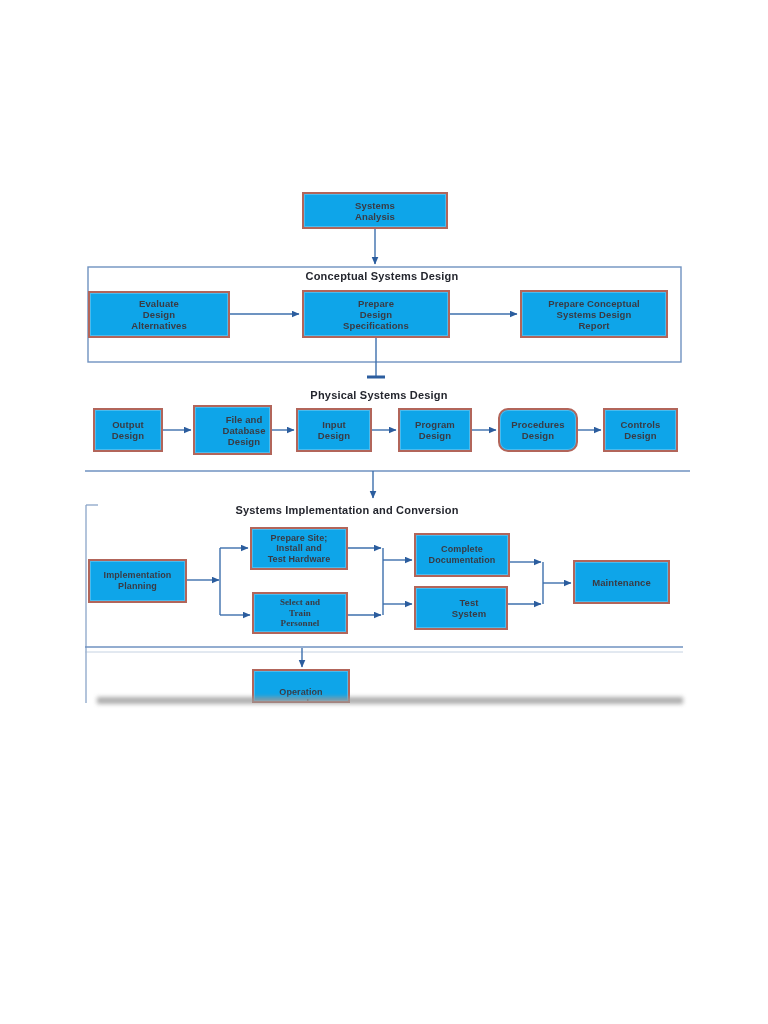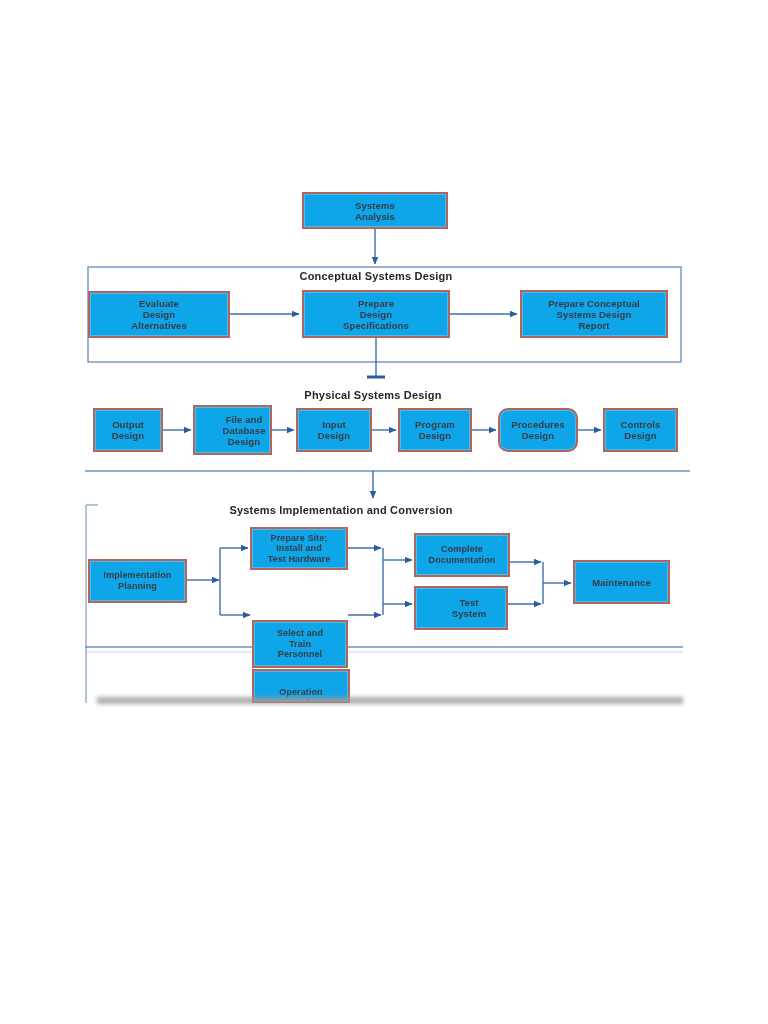--- a/index.html
+++ b/index.html
@@ -12,21 +12,21 @@
     position:absolute;display:flex;align-items:center;justify-content:center;
     background:#0ea5e9;border:2px solid #b2655a;box-sizing:border-box;
     box-shadow:inset 0 0 0 1px rgba(255,255,255,0.25);
   }
   .node-label{
     white-space:pre-line;text-align:center;color:#3a3b44;font-weight:bold;
     font-size:9.5px;line-height:11px;letter-spacing:.1px;
   }
   .section-title{
     position:absolute;text-align:center;color:#24262e;font-weight:bold;
-    font-size:11px;line-height:13px;letter-spacing:.2px;
+    font-size:11px;line-height:13px;letter-spacing:.2px;padding-left:6px;
   }
   .clip{overflow:hidden;}
   #scan-smudge{
     position:absolute;left:97px;top:697px;width:586px;height:7px;
     background:#9a9a9a;filter:blur(2px);opacity:.8;
   }
 </style>
 </head>
 <body>
 
@@ -137,21 +137,21 @@
 
   <div class="node" style="left:88px;top:559px;width:99px;height:44px;justify-content:center;">
     <span class="node-label" style="font-size:9px;">Implementation
 Planning</span>
   </div>
   <div class="node" style="left:250px;top:527px;width:98px;height:43px;">
     <span class="node-label" style="font-size:9px;line-height:10.5px;">Prepare Site;
 Install and
 Test Hardware</span>
   </div>
-  <div class="node" style="left:252px;top:620px;width:96px;height:48px;">
+  <div class="node" style="left:252px;top:592px;width:96px;height:42px;font-family:Liberation Serif, serif;">
     <span class="node-label" style="font-size:9px;line-height:10.5px;">Select and
 Train
 Personnel</span>
   </div>
   <div class="node" style="left:414px;top:533px;width:96px;height:44px;">
     <span class="node-label" style="font-size:9px;">Complete
 Documentation</span>
   </div>
   <div class="node" style="left:414px;top:586px;width:94px;height:44px;padding-left:16px;">
     <span class="node-label">Test

